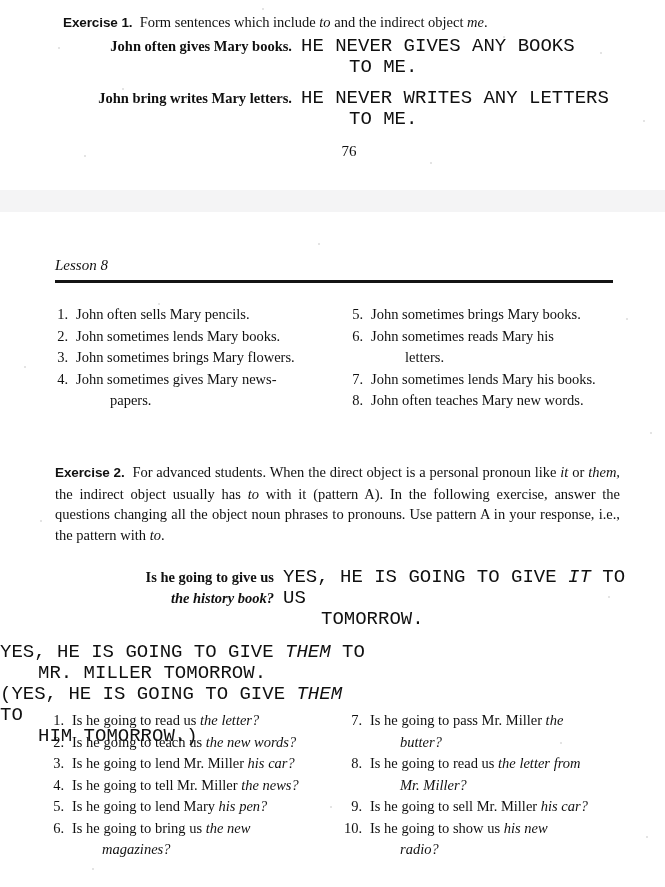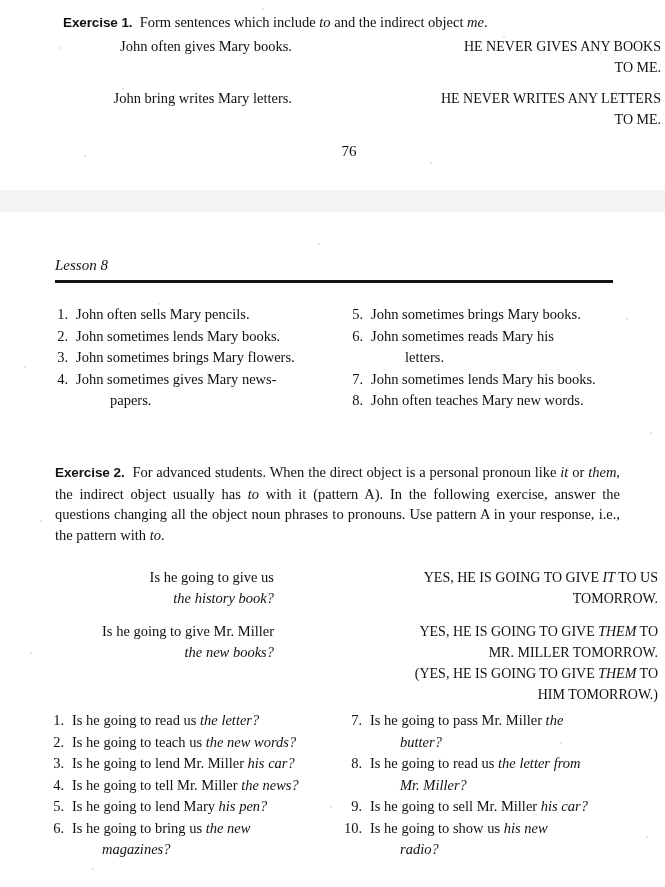--- a/index.html
+++ b/index.html
@@ -74,26 +74,28 @@
     display: flex;
     align-items: flex-start;
     margin-bottom: 10px;
   }
   .cue-cell {
     text-align: right;
     font-size: 14.5px;
     line-height: 21px;
     padding-right: 9px;
     box-sizing: border-box;
+    font-weight: bold;
   }
   .resp-cell {
-    text-align: right;
-    font-size: 14px;
+    text-align: left;
+    font-size: 19px;
     line-height: 21px;
     box-sizing: border-box;
+    font-family: Liberation Mono, monospace;
   }
   .resp-cell .cont {
     display: block;
     padding-left: 48px;
   }
   .resp-cell .cont-paren {
     display: block;
     padding-left: 0px;
   }
   .resp-cell .cont-paren2 {
@@ -321,24 +323,20 @@
           <span>Is he going to give us</span>
           <span class="cue-cont it">the history book?</span>
         </div>
         <div class="resp-cell">
           <span>YES, HE IS GOING TO GIVE </span><span class="it">IT</span><span> TO US</span>
           <span class="cont">TOMORROW.</span>
         </div>
       </div>
 
       <div class="example-row">
-        <div class="cue-cell">
-          <span>Is he going to give Mr. Miller</span>
-          <span class="cue-cont it">the new books?</span>
-        </div>
         <div class="resp-cell">
           <span>YES, HE IS GOING TO GIVE </span><span class="it">THEM</span><span> TO</span>
           <span class="cont">MR. MILLER TOMORROW.</span>
           <span class="cont-paren"><span>(YES, HE IS GOING TO GIVE </span><span class="it">THEM</span><span> TO</span></span>
           <span class="cont-paren2">HIM TOMORROW.)</span>
         </div>
       </div>
 
     </div>
 

